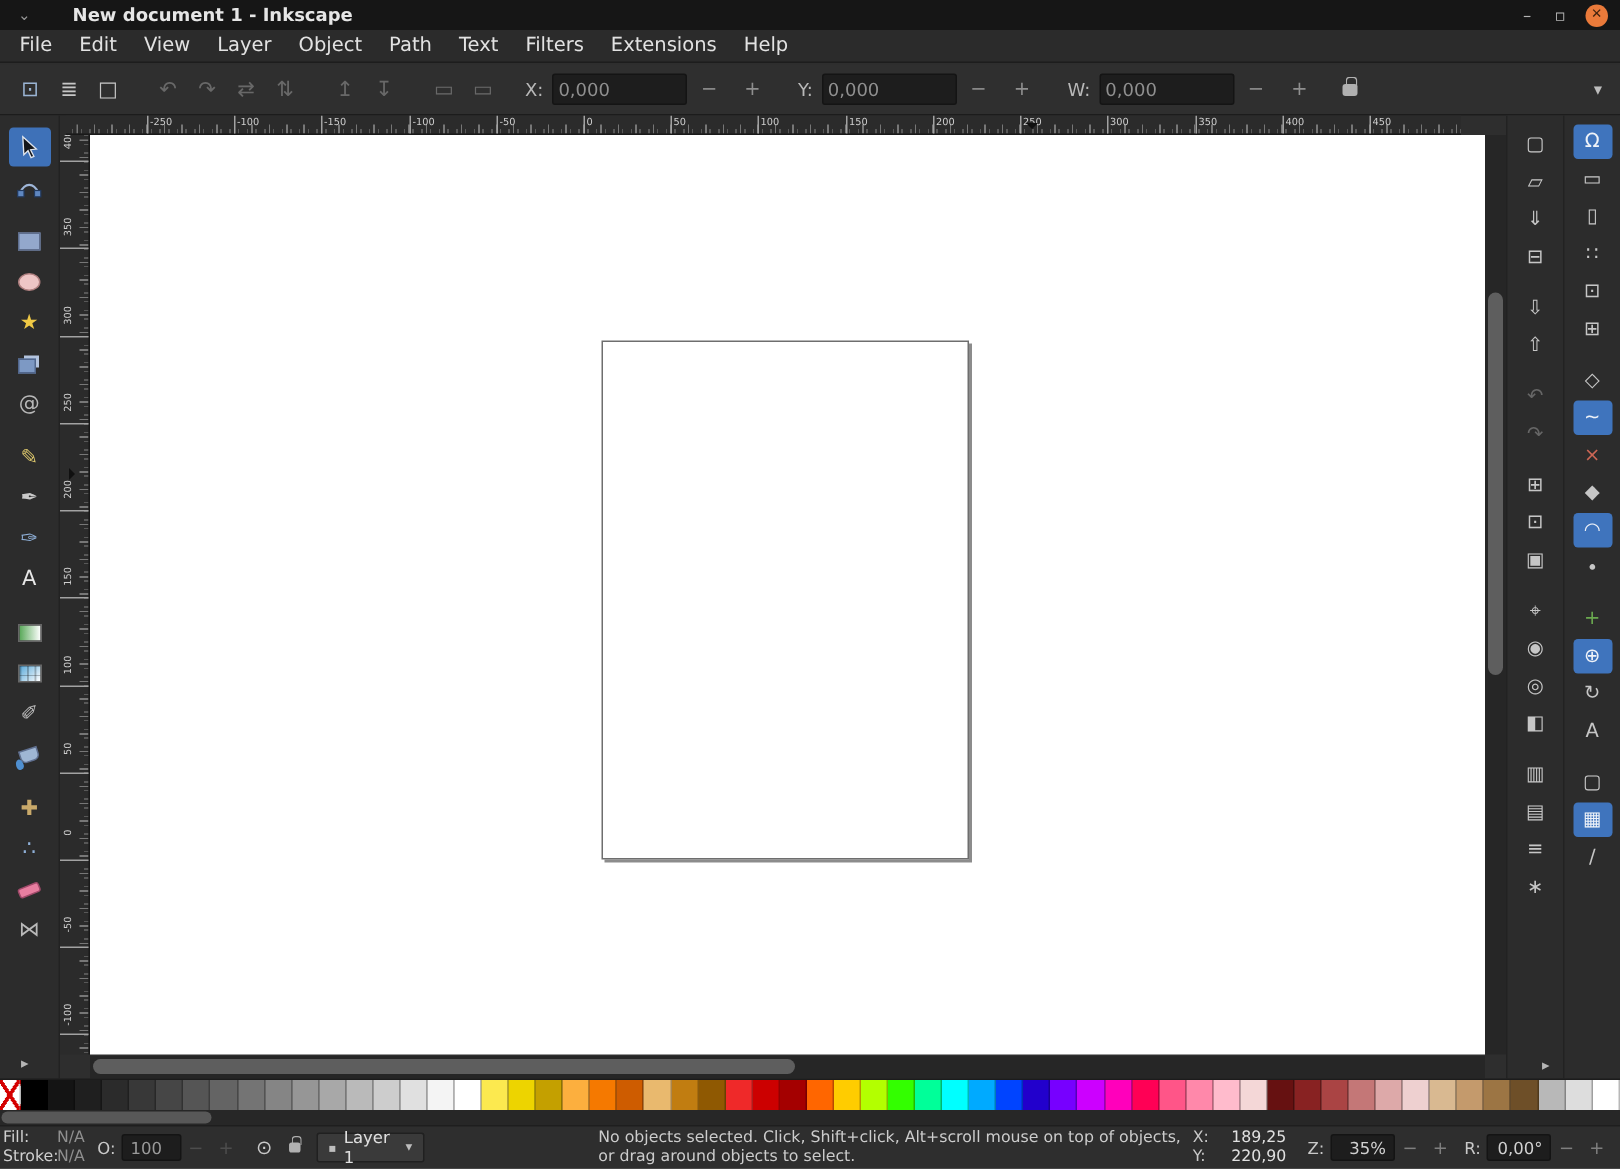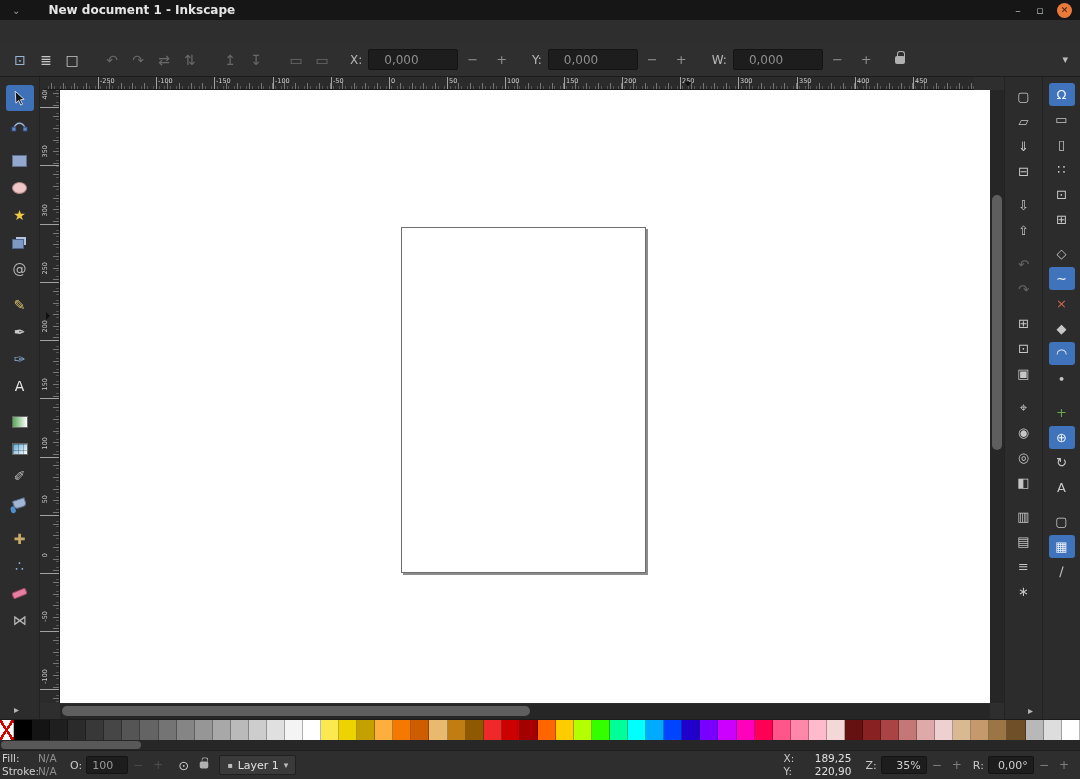--- a/index.html
+++ b/index.html
@@ -26,21 +26,21 @@
   
   .cmdbar { position:absolute; left:0; top:43px; width:1080px; height:34px;
     background:#2f2f2f; border-bottom:1px solid #1c1c1c; display:flex; align-items:center; }
   .tb-icons { display:flex; align-items:center; gap:2px; padding-left:8px; }
   .tb-icon { width:24px; height:24px; display:flex; align-items:center; justify-content:center;
     font-size:14px; color:#c6c6c6; border-radius:3px; }
   .tb-icon.sep { margin-left:14px; }
   .faded { opacity:.38; }
   .fld-label { color:#b8b8b8; font-size:12px; margin:0 6px 0 16px; }
   .num-field { width:90px; height:21px; background:#1d1d1d; border:1px solid #141414;
-    border-radius:2px; color:#8f8f8f; font-size:12px; display:flex; align-items:center; padding:0 15px; }
+    border-radius:2px; color:#8f8f8f; font-size:12px; display:flex; align-items:center; padding:0 3px; }
   .spin { color:#8f8f8f; font-size:13px; padding:0 9px; }
   .padlock { display:inline-block; width:10px; height:8px; background:#b0b0b0; border-radius:2px; position:relative; }
   .padlock::before { content:""; position:absolute; top:-5px; left:2px; width:6px; height:6px;
     border:1.5px solid #b0b0b0; border-bottom:none; border-radius:3px 3px 0 0; }
   .tb-lock { margin-left:14px; }
   .tb-overflow { margin-left:auto; margin-right:12px; color:#bdbdbd; font-size:11px; }
   
   .toolbox { position:absolute; left:0; top:77px; width:40px; bottom:60px;
     background:#2c2c2c; border-right:1px solid #222; display:flex; flex-direction:column;
     align-items:center; padding-top:8px; }
@@ -150,20 +150,32 @@
 
   <div class="titlebar">
     <span class="tb-chevron">⌄</span>
     <span class="tb-title">New document 1 - Inkscape</span>
     <span class="tb-sp"></span>
     <span class="winbtn">–</span>
     <span class="winbtn">▫</span>
     <span class="winbtn close">✕</span>
   </div>
 
+  <div class="menubar" id="menubar">
+      <span class="menu-item">File</span>
+      <span class="menu-item">Edit</span>
+      <span class="menu-item">View</span>
+      <span class="menu-item">Layer</span>
+      <span class="menu-item">Object</span>
+      <span class="menu-item">Path</span>
+      <span class="menu-item">Text</span>
+      <span class="menu-item">Filters</span>
+      <span class="menu-item">Extensions</span>
+      <span class="menu-item">Help</span>
+    </div>
 
   <div class="cmdbar">
     <div class="tb-icons" id="tb-icons">
         <span class="tb-icon" style="color: rgb(154, 180, 212);">⊡</span>
         <span class="tb-icon">≣</span>
         <span class="tb-icon">□</span>
         <span class="tb-icon faded sep">↶</span>
         <span class="tb-icon faded">↷</span>
         <span class="tb-icon faded">⇄</span>
         <span class="tb-icon faded">⇅</span>
@@ -457,20 +469,21 @@
     <div class="o-field">100</div>
     <span class="mini-spin faded">−</span>
     <span class="mini-spin faded">+</span>
     <span class="eye">⊙</span>
     <span class="padlock s-lock"></span>
     <div class="layer-btn">
       <span class="layer-dot">▪</span>
       <span>Layer 1</span>
       <span class="layer-caret">▾</span>
     </div>
+    <div class="status-msg">No objects selected. Click, Shift+click, Alt+scroll mouse on top of objects, or drag around objects to select.</div>
     <div class="flex-sp"></div>
     <div class="xy">
       <div class="xy-row">
           <span class="xy-lab">X:</span>
           <span class="xy-val">189,25</span>
         </div>
       <div class="xy-row">
           <span class="xy-lab">Y:</span>
           <span class="xy-val">220,90</span>
         </div>

